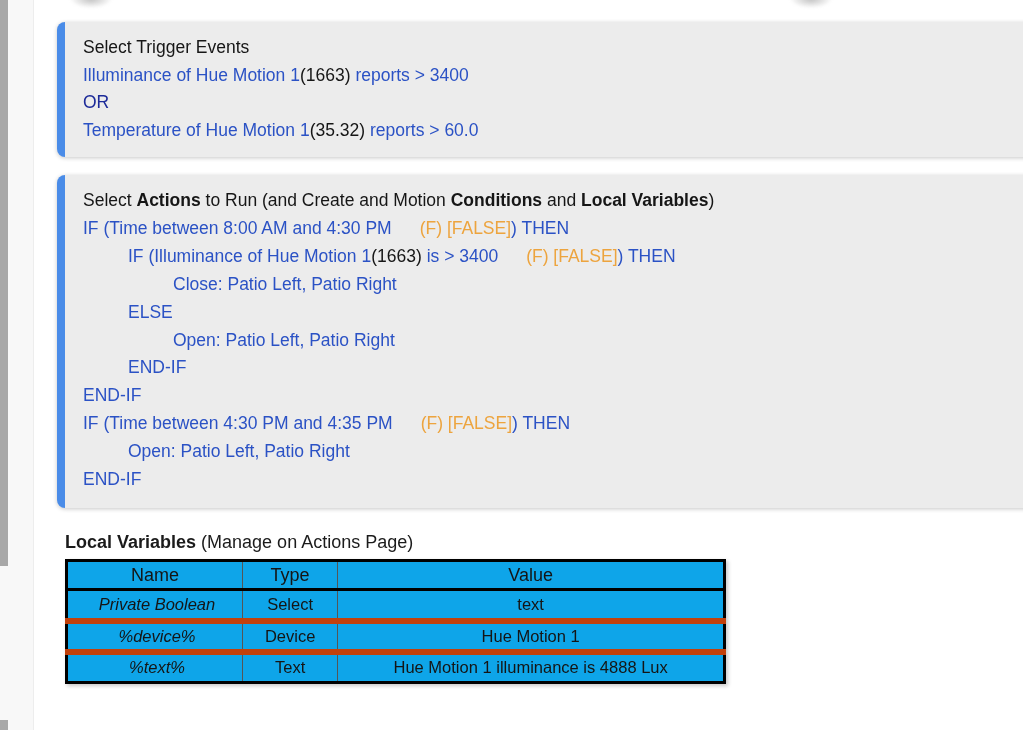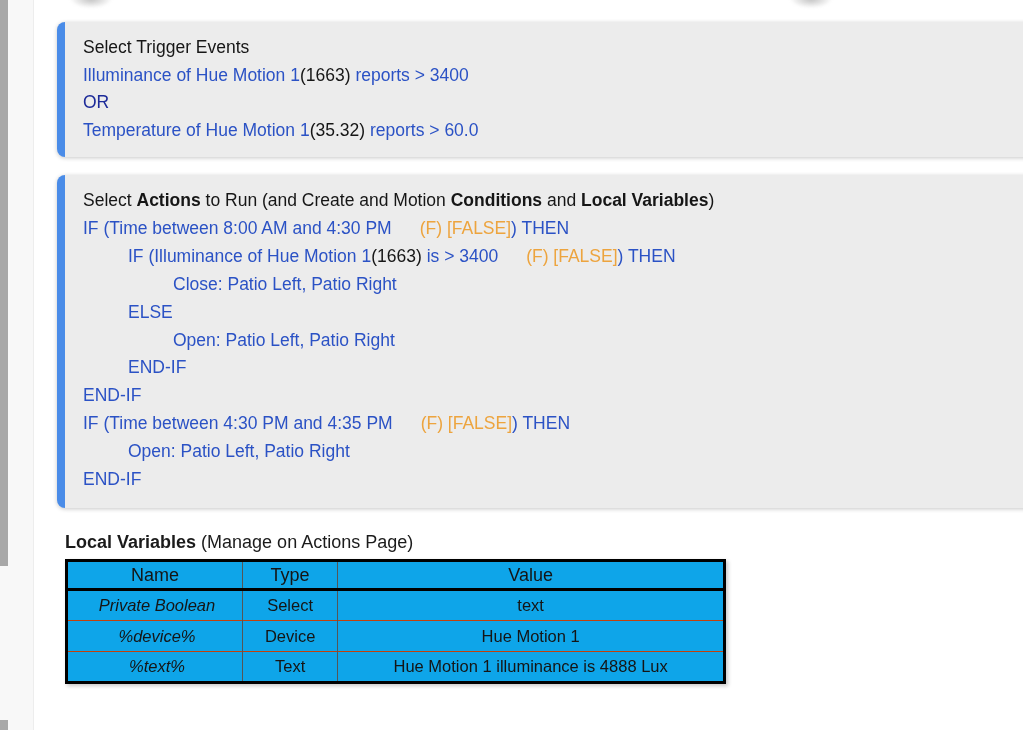--- a/index.html
+++ b/index.html
@@ -81,21 +81,21 @@
     font-weight:normal;font-size:18px;height:29px;
     border-bottom:3px solid #000;
     border-left:1px solid #555;
     text-align:center;
   }
   .lv-table th:first-child{border-left:none;}
   .lv-table td{
     font-size:16.5px;height:31px;
     text-align:center;
     border-left:1px solid #555;
-    border-top:1px solid #c2410c;
+    border-top:6px solid #c2410c;
     padding:0 4px;
   }
   .lv-table td:first-child{border-left:none;padding-left:8px;}
   .lv-table tbody tr:first-child td{border-top:none;}
   .lv-table .col-name{width:157px;}
   .lv-table .col-type{width:85px;}
   .lv-table .col-value{width:345px;}
   .lv-table td.italic{font-style:italic;}
 </style>
 </head>

